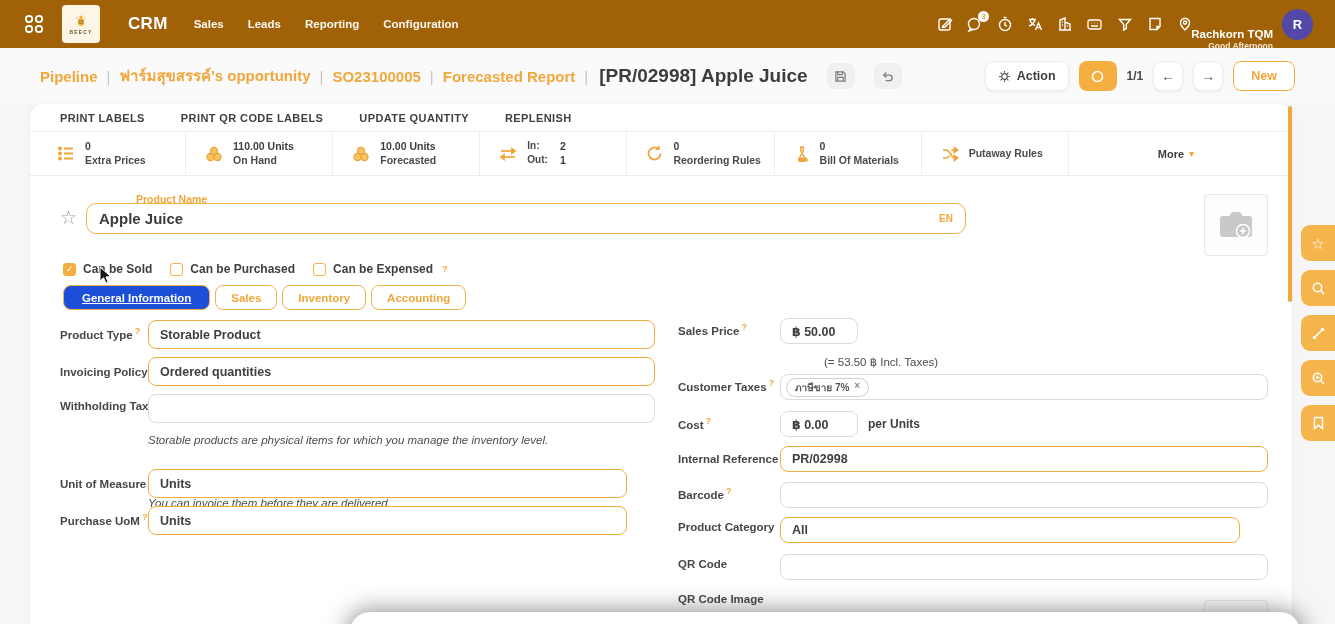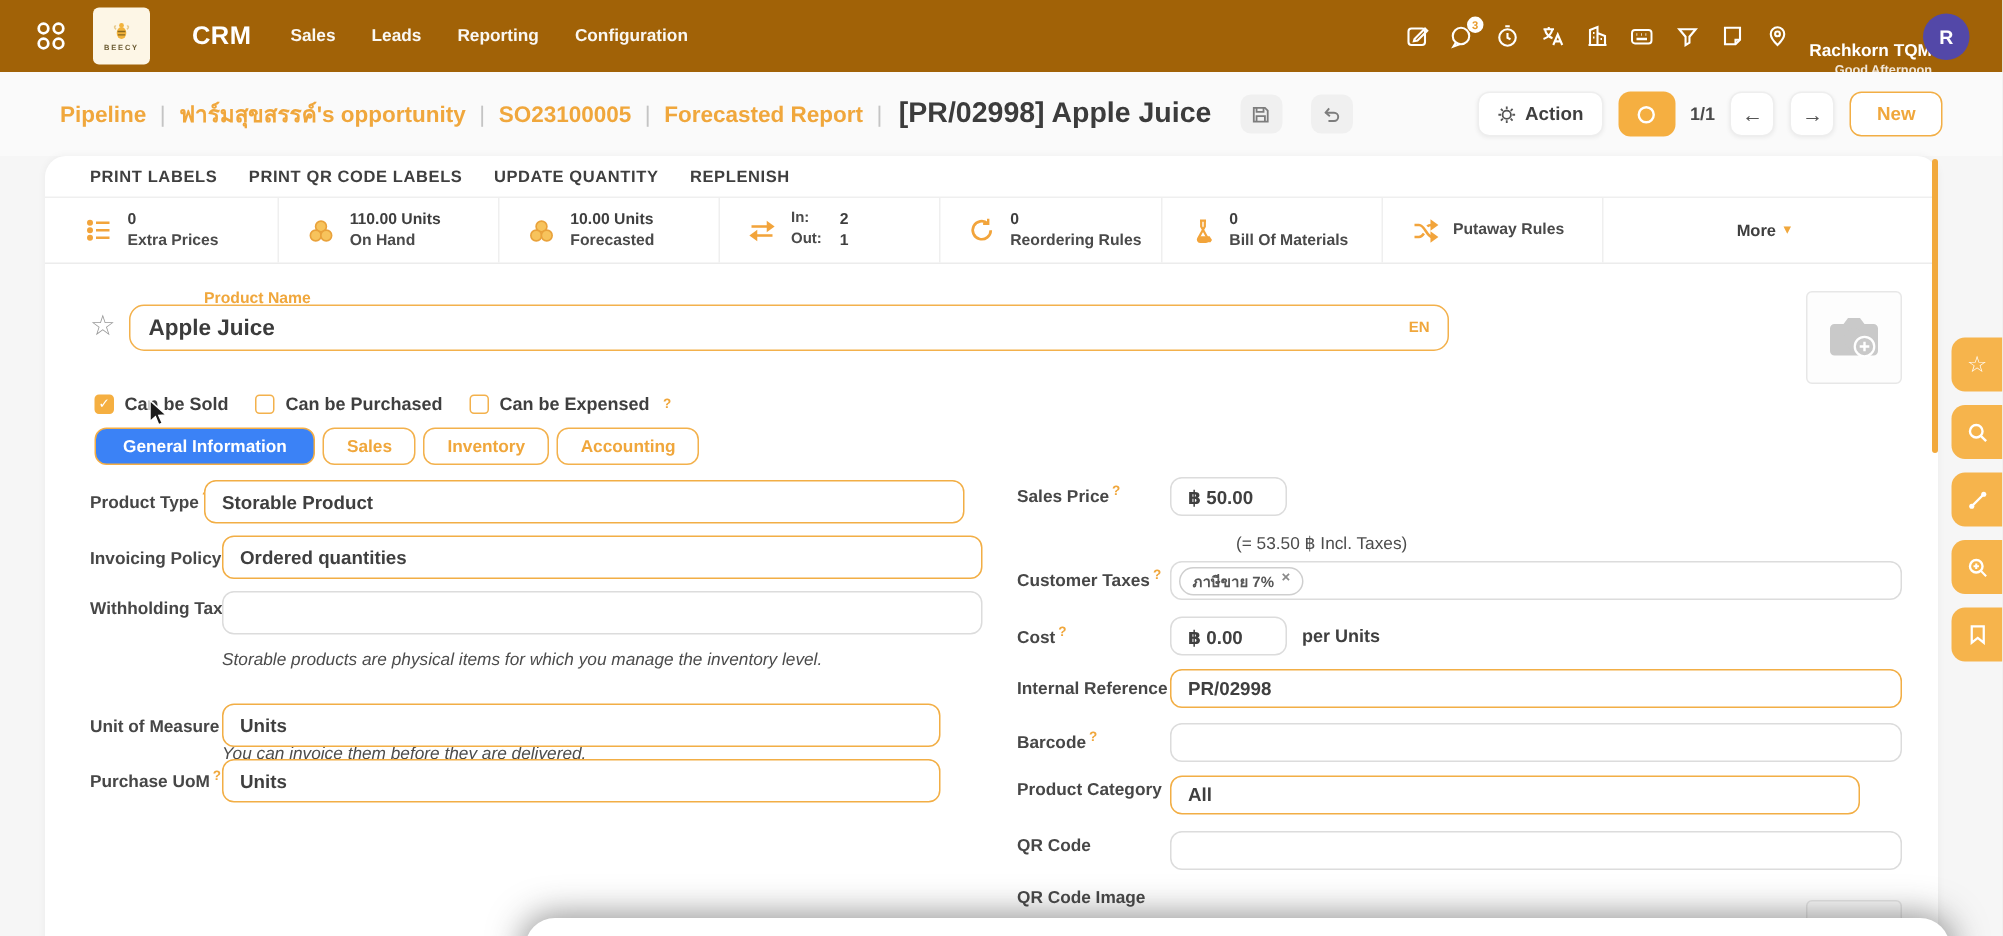--- a/index.html
+++ b/index.html
@@ -11,42 +11,42 @@
   .nav .apps{margin-left:22px;width:24px;height:24px;display:flex;align-items:center;justify-content:center;cursor:pointer;}
   .logo{margin-left:16px;width:38px;height:38px;background:#FDF6E6;border-radius:4px;display:flex;flex-direction:column;align-items:center;justify-content:center;}
   .logo .brandtxt{font-size:5px;letter-spacing:1.2px;color:#6b5b33;font-weight:700;margin-top:1px;}
   .appname{margin-left:28px;font-size:17px;font-weight:800;color:#fff;letter-spacing:.3px;}
   .menu{display:flex;gap:24px;margin-left:26px;}
   .menu .mitem{font-size:11.5px;font-weight:700;color:#fff;opacity:.95;cursor:pointer;}
   .navicons{position:absolute;right:142px;display:flex;gap:13px;align-items:center;}
   .nicon{position:relative;width:17px;height:17px;display:flex;align-items:center;justify-content:center;cursor:pointer;}
   .nicon svg{display:block;}
   .badge{position:absolute;top:-5px;right:-6px;min-width:11px;height:11px;border-radius:6px;background:#fff;color:#E89B2E;font-size:7.5px;font-weight:800;display:flex;align-items:center;justify-content:center;padding:0 2px;}
-  .userblock{position:absolute;right:47px;text-align:right;color:#fff;line-height:1.25;margin-top:31px;}
+  .userblock{position:absolute;right:62px;text-align:right;color:#fff;line-height:1.25;margin-top:31px;}
   .userblock .uname{font-size:11.5px;font-weight:800;}
   .userblock .ugreet{font-size:8.5px;opacity:.85;font-weight:600;}
   .avatar{position:absolute;right:22px;width:31px;height:31px;border-radius:50%;background:#5348A8;color:#fff;font-size:13px;font-weight:800;display:flex;align-items:center;justify-content:center;cursor:pointer;}
 
   
   .crumbrow{position:absolute;top:48px;left:0;width:1335px;height:56px;background:#fafafa;display:flex;align-items:center;}
   .crumbs{display:flex;align-items:center;margin-left:40px;gap:9px;white-space:nowrap;}
   .crumb{font-size:15px;font-weight:600;color:#F0A73C;cursor:pointer;}
   .csep{color:#c4c4c4;font-size:15px;font-weight:400;}
   .ctitle{font-size:19px;font-weight:800;color:#3c3c3c;margin-left:2px;}
   .minibtn{width:28px;height:26px;border-radius:7px;background:#f0f0f0;display:flex;align-items:center;justify-content:center;margin-left:10px;cursor:pointer;}
   .rightctl{position:absolute;right:40px;display:flex;align-items:center;gap:10px;}
   .btn-white{height:30px;background:#fff;border:1px solid #eee;border-radius:8px;display:flex;align-items:center;gap:6px;padding:0 12px;font-size:12.5px;font-weight:700;color:#3f3f3f;box-shadow:0 1px 3px rgba(0,0,0,.06);cursor:pointer;}
   .btn-orange{width:38px;height:30px;background:#F5AF41;border-radius:8px;display:flex;align-items:center;justify-content:center;cursor:pointer;}
   .pager{font-size:12px;font-weight:700;color:#4a4a4a;}
   .btn-arrow{width:30px;height:30px;background:#fff;border:1px solid #eee;border-radius:8px;display:flex;align-items:center;justify-content:center;font-size:14px;color:#555;box-shadow:0 1px 3px rgba(0,0,0,.06);cursor:pointer;}
   .btn-new{height:30px;background:#fff;border:1px solid #F2AE45;border-radius:8px;display:flex;align-items:center;padding:0 17px;font-size:12.5px;font-weight:700;color:#F0A73C;cursor:pointer;}
 
   
   .card{position:absolute;top:104px;left:30px;width:1262px;height:540px;background:#fff;border-radius:14px 14px 0 0;box-shadow:0 0 6px rgba(0,0,0,.05);}
-  .actionbar{display:flex;align-items:center;gap:21px;height:28px;padding-left:30px;border-bottom:1px solid #efefef;}
+  .actionbar{display:flex;align-items:center;gap:36px;height:28px;padding-left:30px;border-bottom:1px solid #efefef;}
   .alink{font-size:11px;font-weight:700;letter-spacing:.4px;color:#3f3f3f;cursor:pointer;}
   .stats{display:flex;height:44px;border-bottom:1px solid #ececec;padding:0 9px;}
   .scell{width:156.5px;display:flex;align-items:center;gap:9px;padding-left:18px;border-right:1px solid #efefef;cursor:pointer;}
   .scell:last-child{border-right:none;width:230px;justify-content:center;padding-left:0;}
   .scell .stxt{display:flex;flex-direction:column;line-height:1.25;}
   .sval{font-size:10.5px;font-weight:700;color:#3e3e3e;}
   .slab{font-size:10.5px;font-weight:600;color:#4a4a4a;}
   .io{display:grid;grid-template-columns:auto auto;column-gap:12px;line-height:1.25;}
   .io span{font-size:10px;font-weight:600;color:#4a4a4a;}
   .io b{font-size:10.5px;font-weight:700;color:#3e3e3e;}
@@ -61,21 +61,21 @@
   .lang{font-size:10px;font-weight:800;color:#F0A73C;}
   .imgbox{position:absolute;background:#fdfdfd;border:1px solid #e7e7e7;border-radius:4px;display:flex;align-items:center;justify-content:center;cursor:pointer;}
   .cbrow{position:absolute;display:flex;gap:18px;align-items:center;}
   .cbitem{display:flex;align-items:center;gap:7px;cursor:pointer;}
   .cb{width:13px;height:13px;border-radius:3px;border:1.5px solid #F3B14C;background:#fff;display:flex;align-items:center;justify-content:center;}
   .cb.on{background:#F5AF41;border-color:#F5AF41;color:#fff;font-size:9px;font-weight:800;}
   .cblab{font-size:12px;font-weight:700;color:#3f3f3f;}
   .qmark{font-size:9px;font-weight:700;color:#F0A73C;vertical-align:super;margin-left:2px;}
   .tabs{position:absolute;display:flex;gap:5px;}
   .tab{height:25px;display:flex;align-items:center;padding:0 15px;border:1px solid #F3B14C;border-radius:8px;font-size:11.5px;font-weight:700;color:#F0A73C;background:#fff;cursor:pointer;}
-  .tab.active{background:#3b82f6;border-color:#F5AE44;color:#fff;padding:0 18px;}
+  .tab.active{background:#1d4ed8;border-color:#F5AE44;color:#fff;padding:0 18px;text-decoration:underline;}
   .flabel{position:absolute;font-size:11.5px;font-weight:700;color:#474747;}
   .input{position:absolute;background:#fff;border:1px solid #dcdcdc;border-radius:8px;display:flex;align-items:center;padding:0 11px;font-size:12.5px;font-weight:600;color:#3f3f3f;cursor:text;}
   .input.hl{border-color:#F2AE45;border-width:1.5px;}
   .note{position:absolute;font-size:11.5px;font-style:italic;font-weight:500;color:#4c4c4c;}
   .suffix{position:absolute;font-size:12px;font-weight:700;color:#3f3f3f;}
   .tag{display:flex;align-items:flex-start;gap:5px;border:1px solid #cfcfcf;border-radius:10px;padding:1px 8px;font-size:10px;font-weight:600;color:#555;background:#fff;}
   .tag .x{color:#8a8a8a;cursor:pointer;font-size:10px;}
 
   
   .scrollbar{position:absolute;left:1288px;top:106px;width:4px;height:196px;background:#F2A93C;border-radius:2px;cursor:grab;}
@@ -373,21 +373,21 @@
     </div>
 
     <div class="tabs" style="left:33px;top:181px;">
       <div class="tab active">General Information</div>
       <div class="tab">Sales</div>
       <div class="tab">Inventory</div>
       <div class="tab">Accounting</div>
     </div>
 
     <span class="flabel" style="left:30px;top:222px;"><span>Product Type</span><span class="qmark">?</span></span>
-    <div class="input hl" style="left:106px;top:216px;width:507px;height:29px;">
+    <div class="input hl" style="left:118px;top:216px;width:507px;height:29px;">
         <span>Storable Product</span>
       </div>
 
     <span class="flabel" style="left:30px;top:259px;"><span>Invoicing Policy</span><span class="qmark">?</span></span>
     <div class="input hl" style="left:118px;top:253px;width:507px;height:29px;">
         <span>Ordered quantities</span>
       </div>
 
     <span class="flabel" style="left:30px;top:296px;">Withholding Tax</span>
     <div class="input" style="left:118px;top:290px;width:507px;height:29px;">

